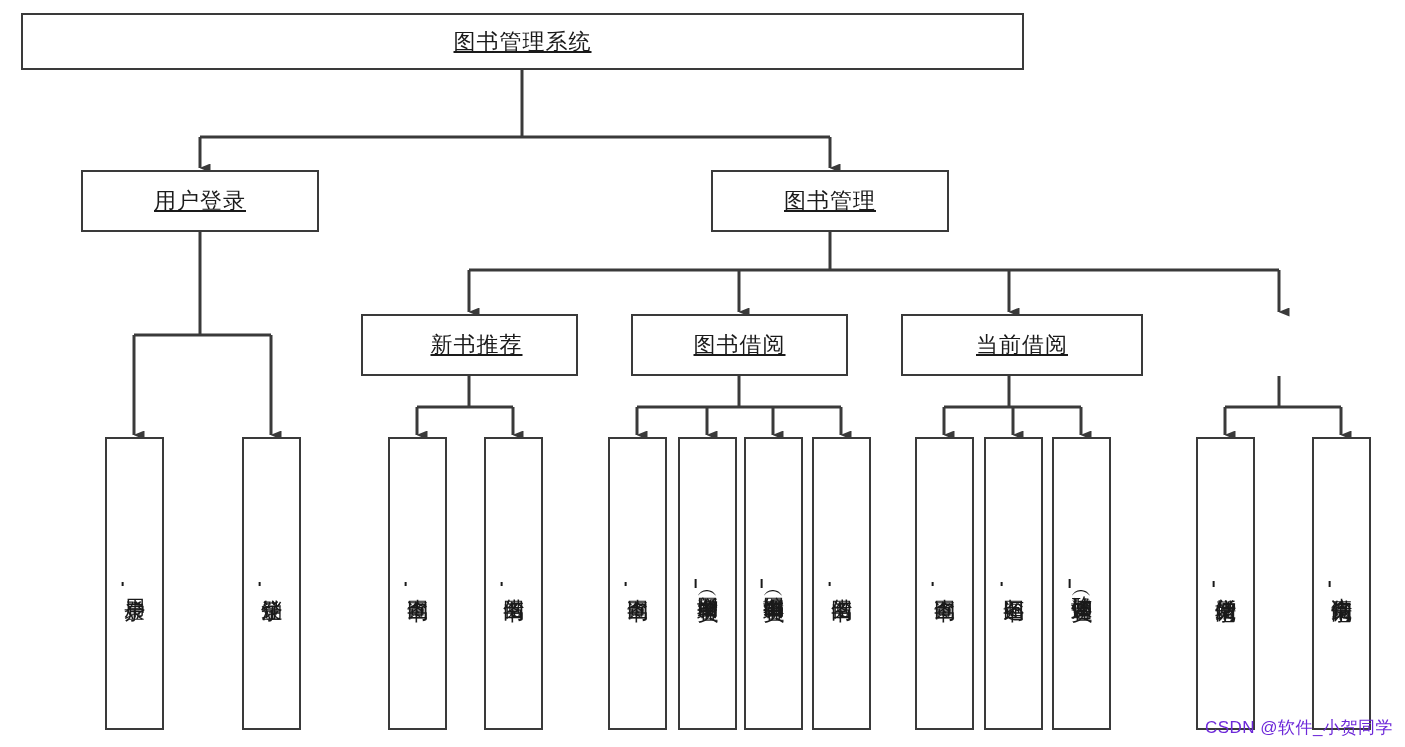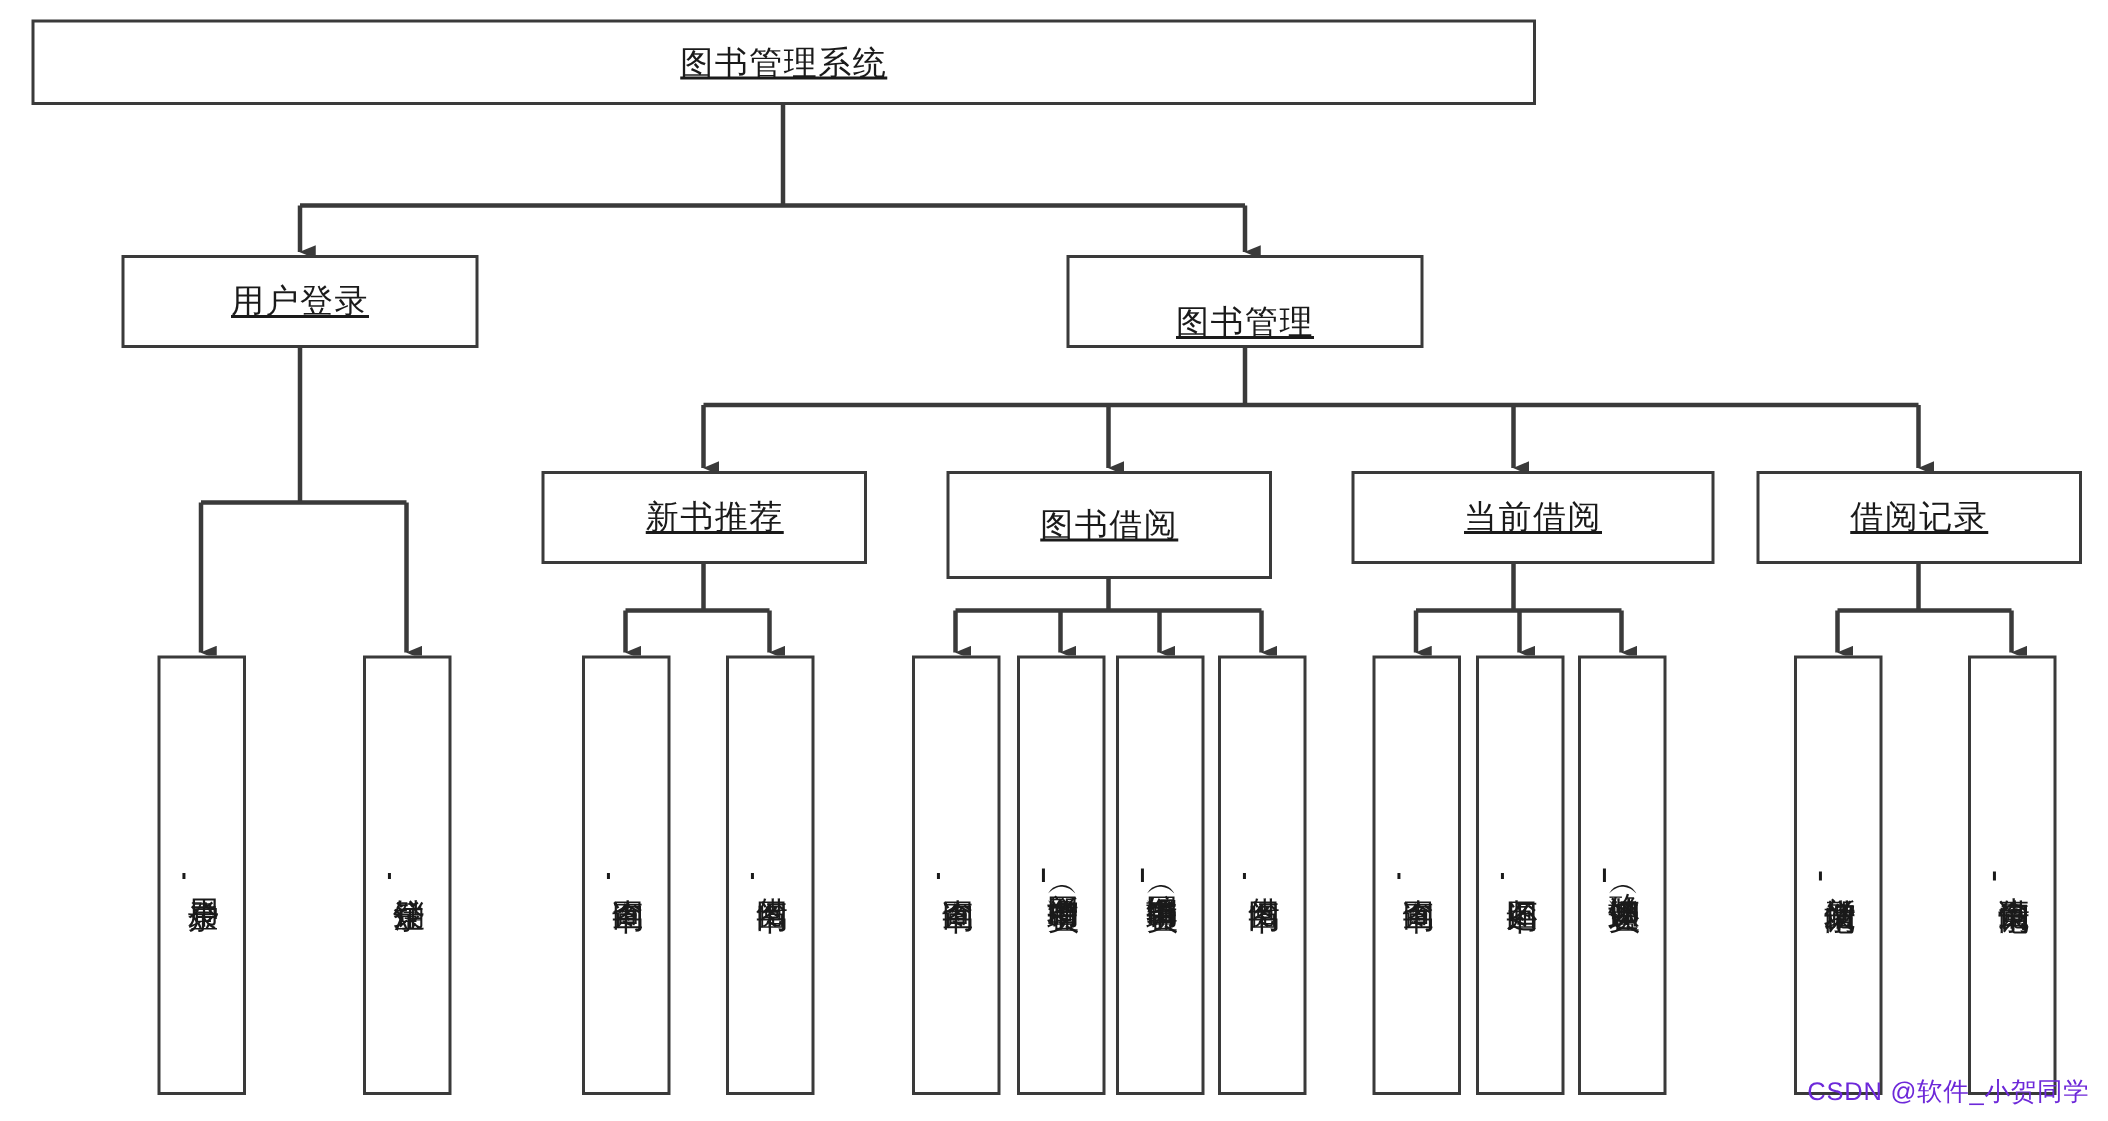--- a/index.html
+++ b/index.html
@@ -119,35 +119,32 @@
     </g>
   </svg>
 
   <div class="node horiz" style="left:21px; top:13px; width:1003px; height:57px;">
     <span class="htext">图书管理系统</span>
   </div>
 
   <div class="node horiz" style="left:81px; top:170px; width:238px; height:62px;">
     <span class="htext">用户登录</span>
   </div>
-  <div class="node horiz" style="left:711px; top:170px; width:238px; height:62px;align-items:flex-end;">
+  <div class="node horiz" style="left:711px; top:170px; width:238px; height:62px;">
     <span class="htext">图书管理</span>
   </div>
 
   <div class="node horiz" style="left:361px; top:314px; width:217px; height:62px;padding-left:14px;">
     <span class="htext">新书推荐</span>
   </div>
-  <div class="node horiz" style="left:631px; top:314px; width:217px; height:72px;align-items:center;">
+  <div class="node horiz" style="left:631px; top:314px; width:217px; height:62px;align-items:center;">
     <span class="htext">图书借阅</span>
   </div>
   <div class="node horiz" style="left:901px; top:314px; width:242px; height:62px;">
     <span class="htext">当前借阅</span>
-  </div>
-  <div class="node horiz" style="left:1171px; top:314px; width:217px; height:62px;">
-    <span class="htext">借阅记录</span>
   </div>
 
   <div class="node vert" style="left:105px; top:437px; width:59px; height:293px;">
     <span class="vtext">用户登录</span>
   </div>
   <div class="node vert" style="left:242px; top:437px; width:59px; height:293px;">
     <span class="vtext">注销登录</span>
   </div>
 
   <div class="node vert" style="left:388px; top:437px; width:59px; height:293px;">

